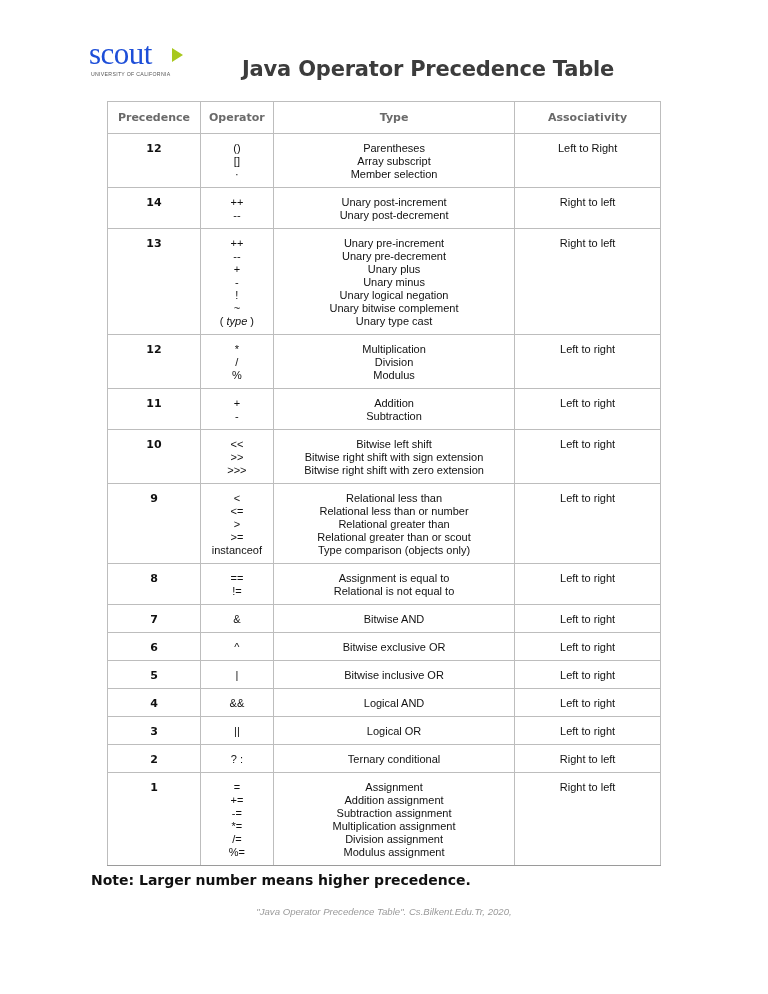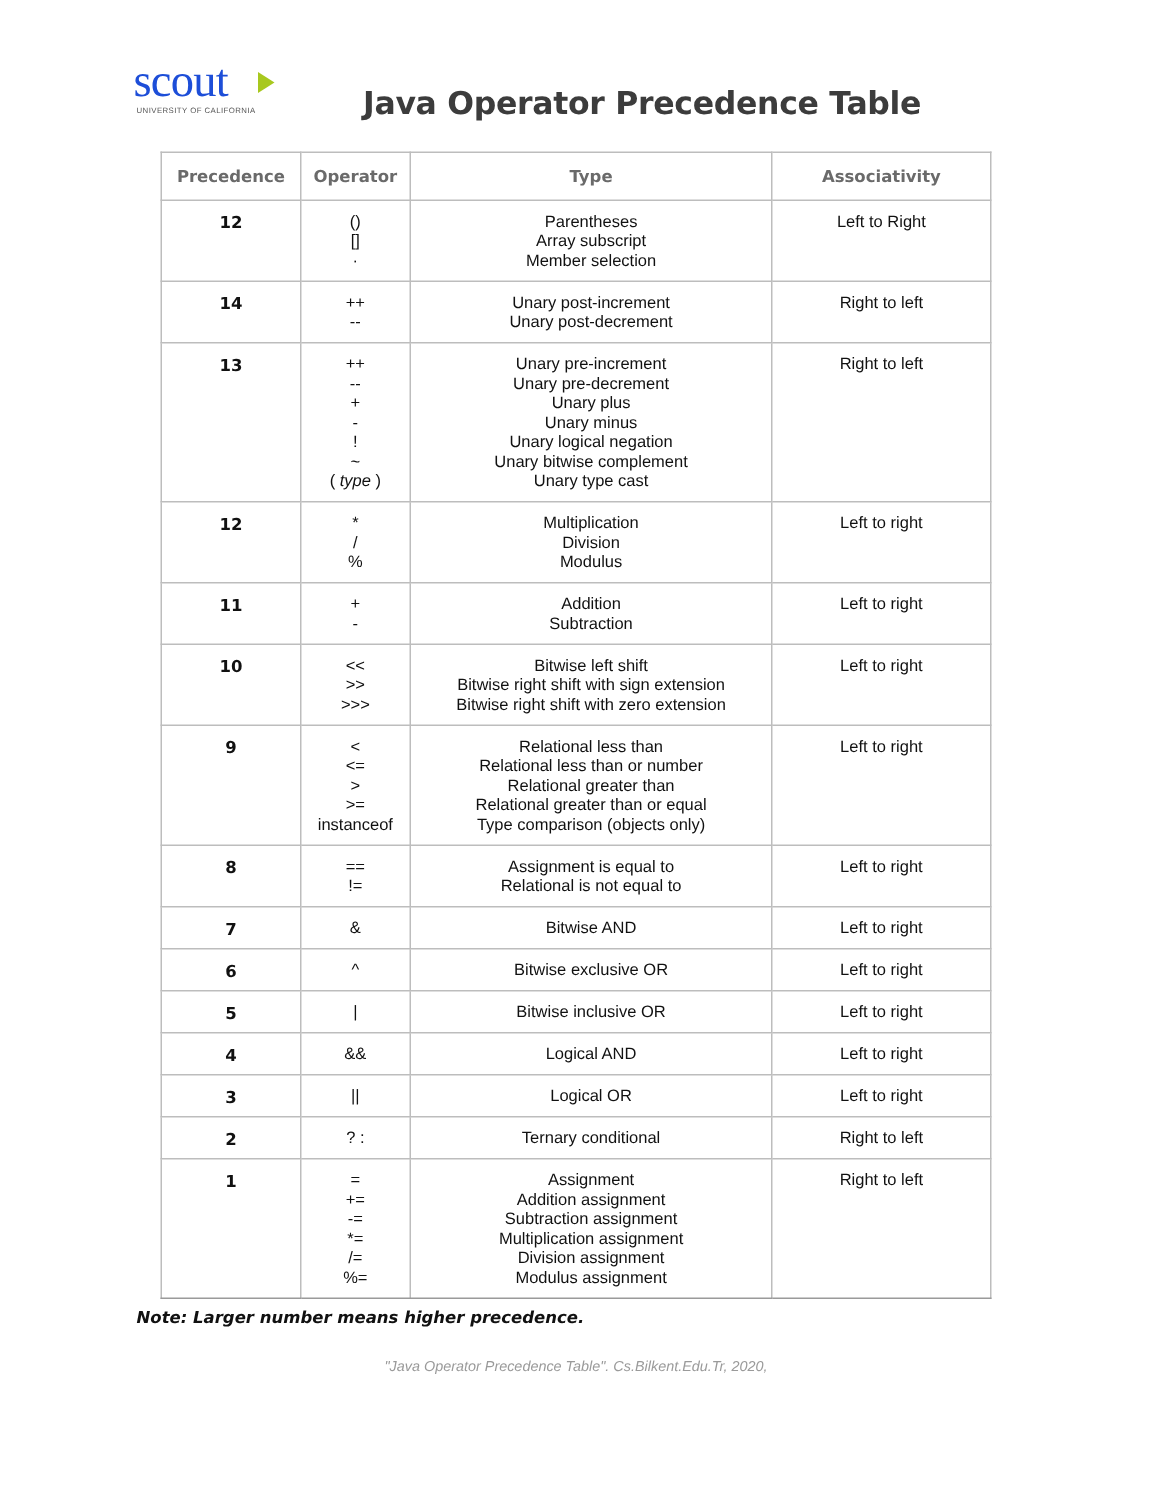--- a/index.html
+++ b/index.html
@@ -18,21 +18,21 @@
   table.prec th { height: 31px; vertical-align: middle; font-family: "DejaVu Sans", sans-serif; font-weight: bold; font-size: 11px; color: #6a6a6a; text-align: center; }
   table.prec col.c1 { width: 93px; }
   table.prec col.c2 { width: 73px; }
   table.prec col.c3 { width: 242px; }
   table.prec col.c4 { width: 146px; }
   td .cell { padding-top: 8px; padding-bottom: 6px; line-height: 13px; }
   td.num .cell { font-family: "DejaVu Sans", sans-serif; font-weight: bold; font-size: 11px; color: #111; }
   td .line { display: block; }
   .italic { font-style: italic; }
 
-  .note { position: absolute; left: 91px; top: 872px; font-family: "DejaVu Sans", sans-serif; font-weight: bold; font-style: italic; font-size: 11px; color: #111; text-align: right; }
+  .note { position: absolute; left: 91px; top: 872px; font-family: "DejaVu Sans", sans-serif; font-weight: bold; font-size: 14px; color: #111; text-align: right; }
   .cite { position: absolute; left: 0; width: 768px; text-align: center; font-style: italic; font-size: 9.6px; color: #9a9a9a; line-height: 14px; top: 905px; }
 </style>
 </head>
 <body>
 
 <div class="logo">
   <span class="logo-word">scout</span>
   <span class="logo-tri"></span>
   <span class="logo-sub">UNIVERSITY OF CALIFORNIA</span>
 </div>
@@ -228,21 +228,21 @@
             <span class="line">&gt;</span>
             <span class="line">&gt;=</span>
             <span class="line">instanceof</span>
           </div>
         </td>
         <td class="types">
           <div class="cell">
             <span class="line">Relational less than</span>
             <span class="line">Relational less than or number</span>
             <span class="line">Relational greater than</span>
-            <span class="line">Relational greater than or equal</span>
+            <span class="line">Relational greater than or scout</span>
             <span class="line">Type comparison (objects only)</span>
           </div>
         </td>
         <td class="assoc">
           <div class="cell">
             <span class="line">Left to right</span>
           </div>
         </td>
       </tr>
       <tr>

